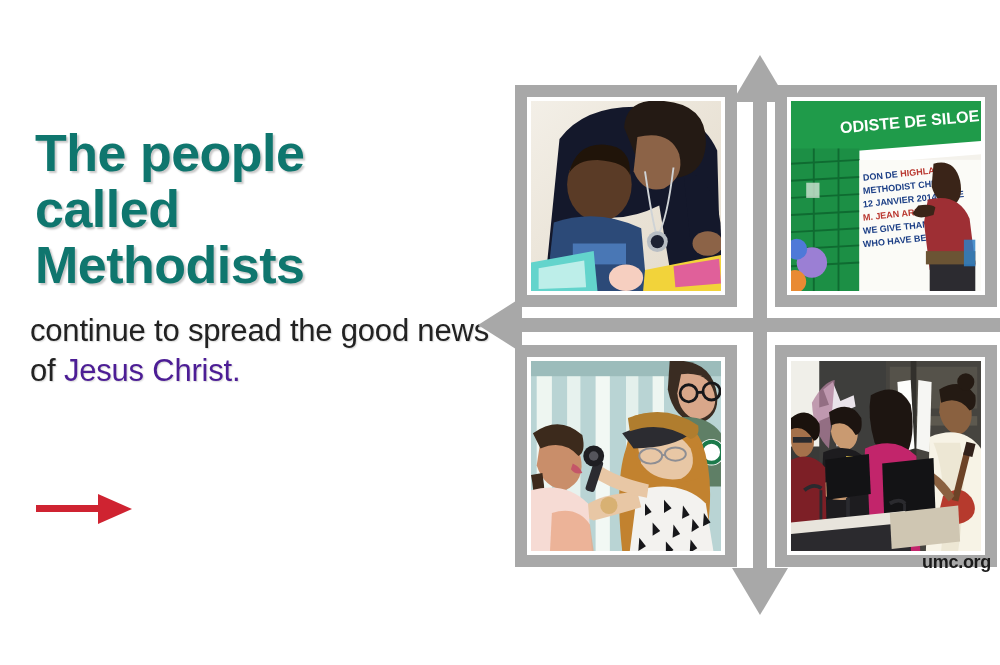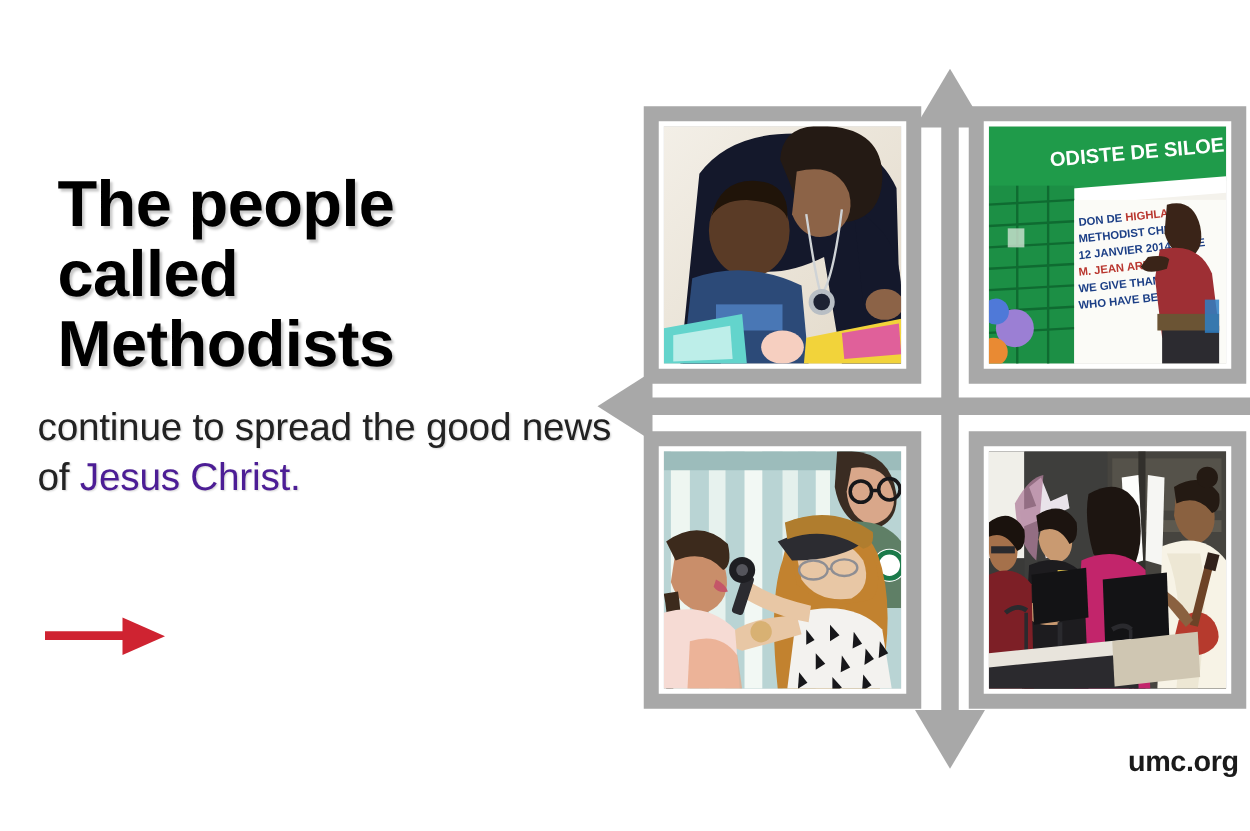--- a/index.html
+++ b/index.html
@@ -24,23 +24,23 @@
     position: absolute;
     left: 30px;
     top: 120px;
     width: 460px;
   }
   .headline {
     font-size: 52px;
     font-weight: bold;
     line-height: 1.08;
     letter-spacing: -0.5px;
-    color: #000000;
+    color: #0f766e;
     text-shadow: 2px 2px 2px rgba(0,0,0,0.22);
-    margin: 16px;
+    margin: 5px;
     white-space: pre-line;
   }
   .subhead {
     margin: 18px 0 0 0;
     font-size: 31px;
     line-height: 1.28;
     color: #222222;
     letter-spacing: -0.2px;
     text-shadow: 1px 1px 1.5px rgba(0,0,0,0.16);
   }
@@ -92,22 +92,22 @@
 
   #frame-tl { left: 515px; top: 85px;  width: 222px; height: 222px; }
   #frame-tr { left: 775px; top: 85px;  width: 222px; height: 222px; }
   #frame-bl { left: 515px; top: 345px; width: 222px; height: 222px; }
   #frame-br { left: 775px; top: 345px; width: 222px; height: 222px; }
 
   
   .wordmark {
     position: absolute;
     right: 9px;
-    top: 596px;
-    font-size: 23px;
+    top: 552px;
+    font-size: 18px;
     font-weight: bold;
     color: #1b1b1b;
     letter-spacing: -0.3px;
   }
 </style>
 </head>
 <body>
 
 <div id="poster">
 

